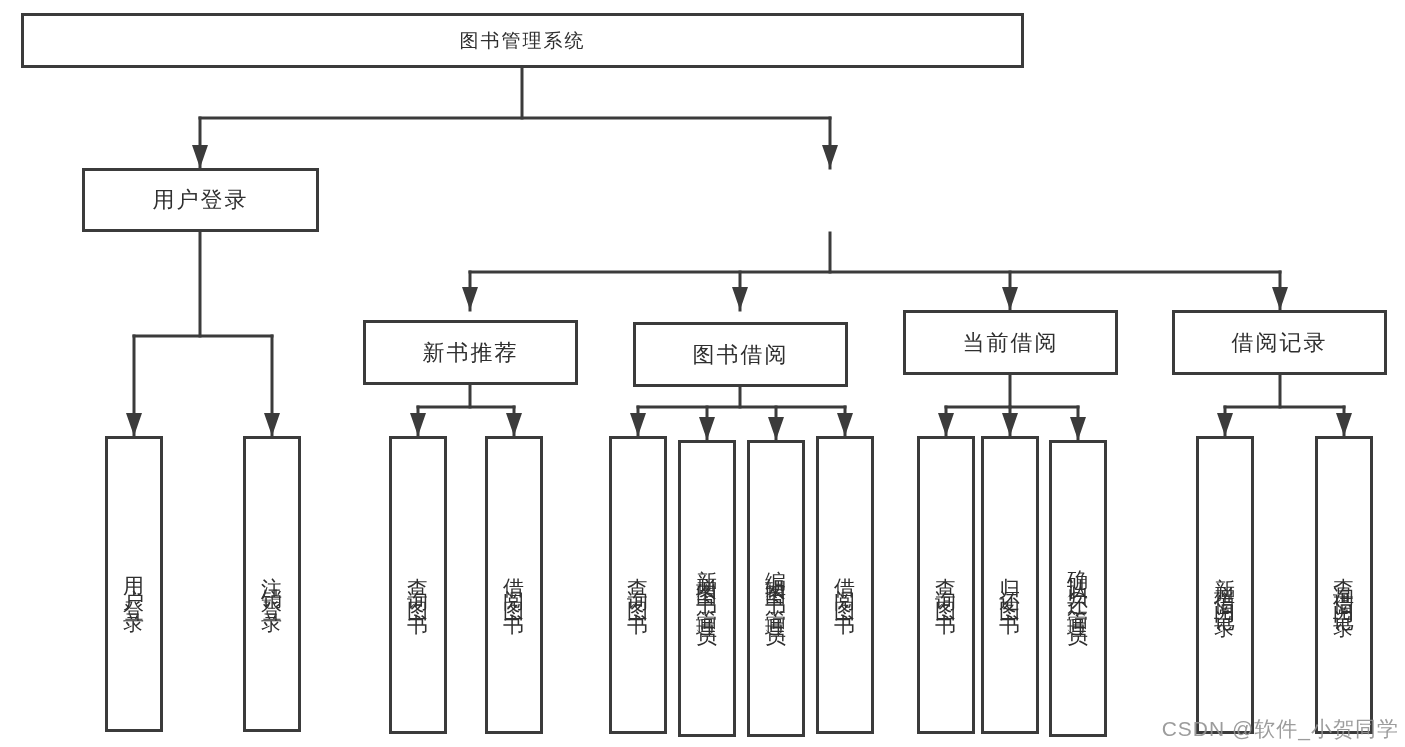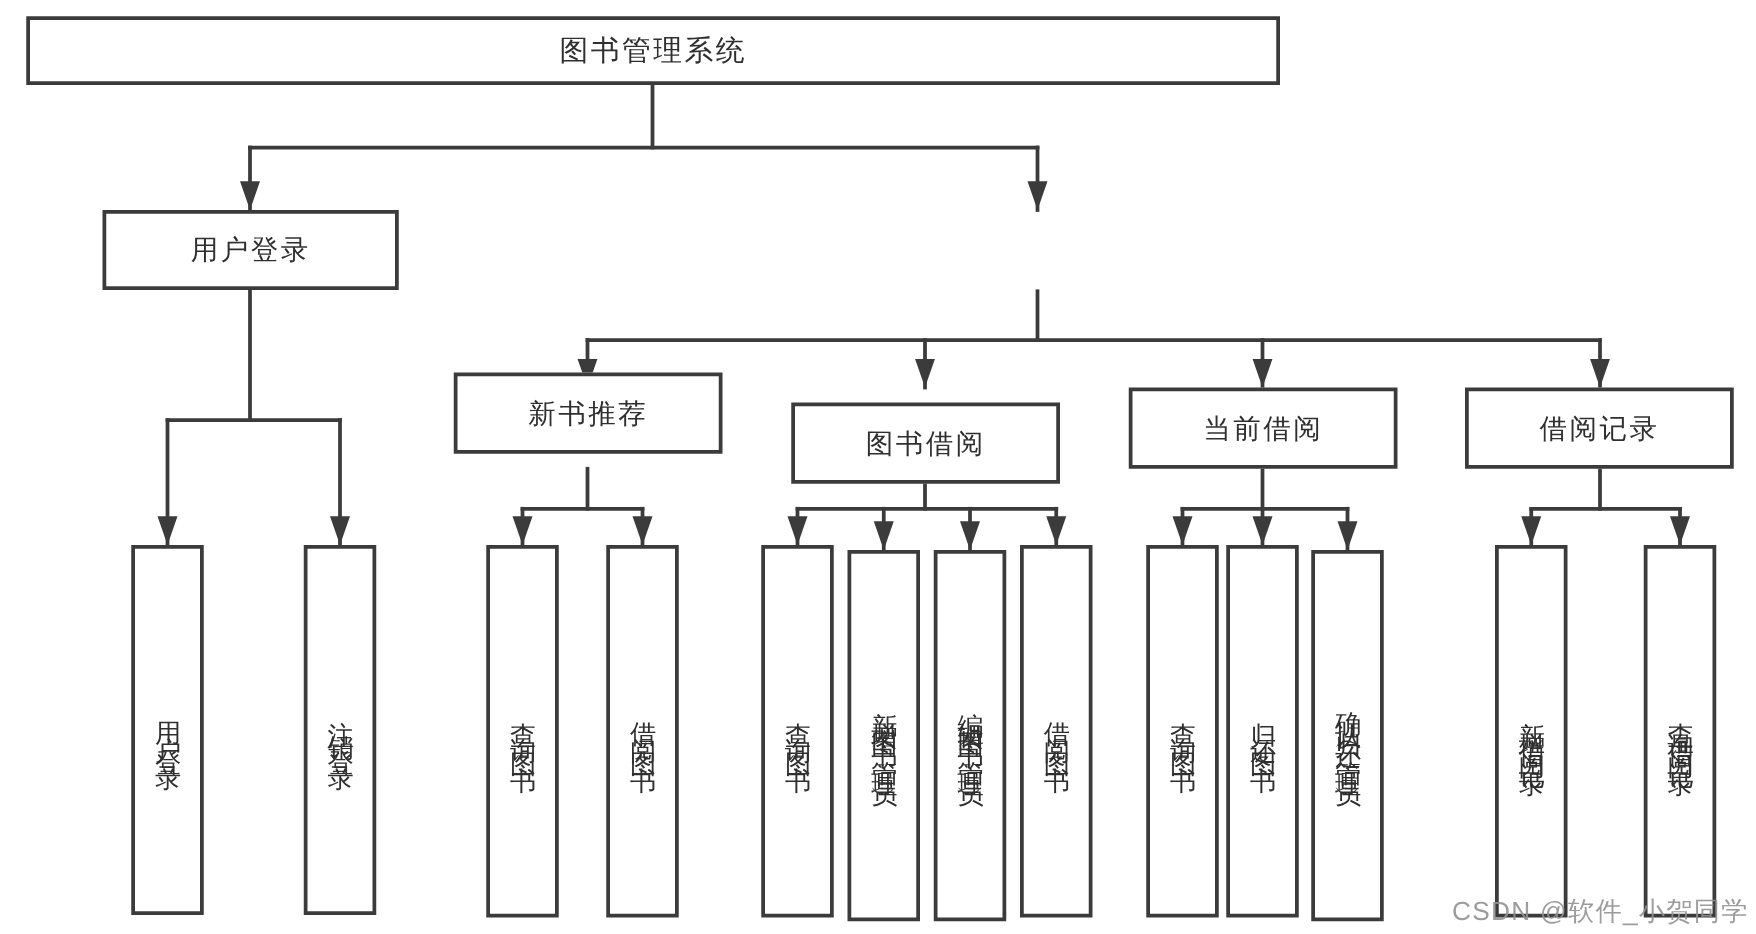--- a/index.html
+++ b/index.html
@@ -13,21 +13,21 @@
   }
   #connectors { position:absolute; left:0; top:0; width:1405px; height:747px; }
   .hbox {
     position:absolute;
     box-sizing:border-box;
     border:3px solid #3b3b3b;
     background:#ffffff;
     display:flex; align-items:center; justify-content:center;
     font-size:22px; letter-spacing:2px; color:#2f2f2f;
   }
-  .hbox.root { font-size:23px; }
+  .hbox.root { font-size:19px; }
   .vbox {
     position:absolute;
     box-sizing:border-box;
     border:3px solid #3b3b3b;
     background:#ffffff;
     display:flex; align-items:center; justify-content:center;
     writing-mode:vertical-rl;
     text-orientation:upright;
     font-size:21px; letter-spacing:12px; color:#2f2f2f;
     line-height:1;
@@ -96,21 +96,21 @@
       <path d="M1225,407 H1344"></path>
       <path d="M1225,407 V436" marker-end="url(#arw)"></path>
       <path d="M1344,407 V436" marker-end="url(#arw)"></path>
     </g>
   </svg>
 
   <div class="hbox root" style="left:21px; top:13px; width:1003px; height:55px;">图书管理系统</div>
 
   <div class="hbox" style="left:82px; top:168px; width:237px; height:64px;">用户登录</div>
 
-  <div class="hbox" style="left:363px; top:298px; width:215px; height:65px;">新书推荐</div>
+  <div class="hbox" style="left:363px; top:320px; width:215px; height:65px;">新书推荐</div>
   <div class="hbox" style="left:633px; top:322px; width:215px; height:65px;">图书借阅</div>
   <div class="hbox" style="left:903px; top:310px; width:215px; height:65px;text-align:right;">当前借阅</div>
   <div class="hbox" style="left:1172px; top:310px; width:215px; height:65px;">借阅记录</div>
 
   <div class="vbox" style="left:105px; top:436px; width:58px; height:296px;">用户登录</div>
   <div class="vbox" style="left:243px; top:436px; width:58px; height:296px;">注销登录</div>
 
   <div class="vbox" style="left:389px; top:436px; width:58px; height:298px;">查询图书</div>
   <div class="vbox" style="left:485px; top:436px; width:58px; height:298px;">借阅图书</div>
 

